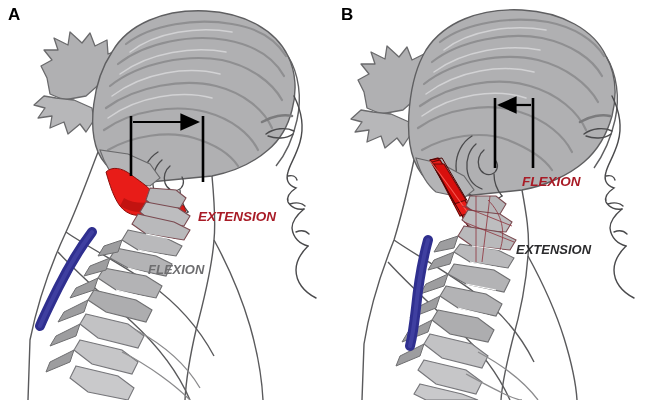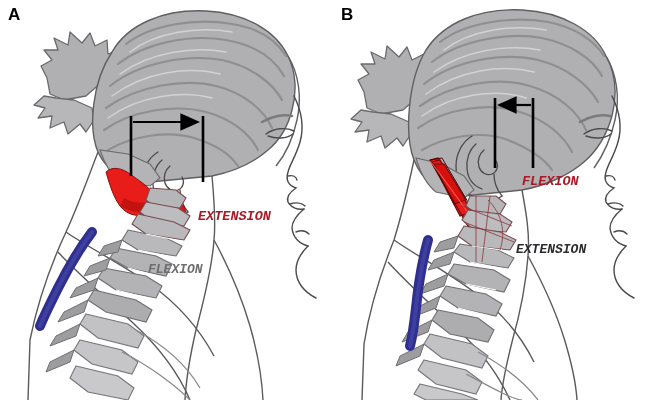--- a/index.html
+++ b/index.html
@@ -42,21 +42,21 @@
   .panel svg {
     position: absolute;
     left: 0;
     top: 0;
     width: 326px;
     height: 400px;
     display: block;
   }
   .anno {
     position: absolute;
-    font-family: Liberation Mono, monospace;
+    font-family: Liberation Sans, sans-serif;
     font-weight: bold;
     font-style: italic;
     font-size: 13.5px;
     white-space: nowrap;
     line-height: 1;
     text-align: right;
   }
   .anno.red { color: #a81b26; }
   .anno.grey { color: #6e6e70; }
   .anno.dark { color: #2b2b2d; }

